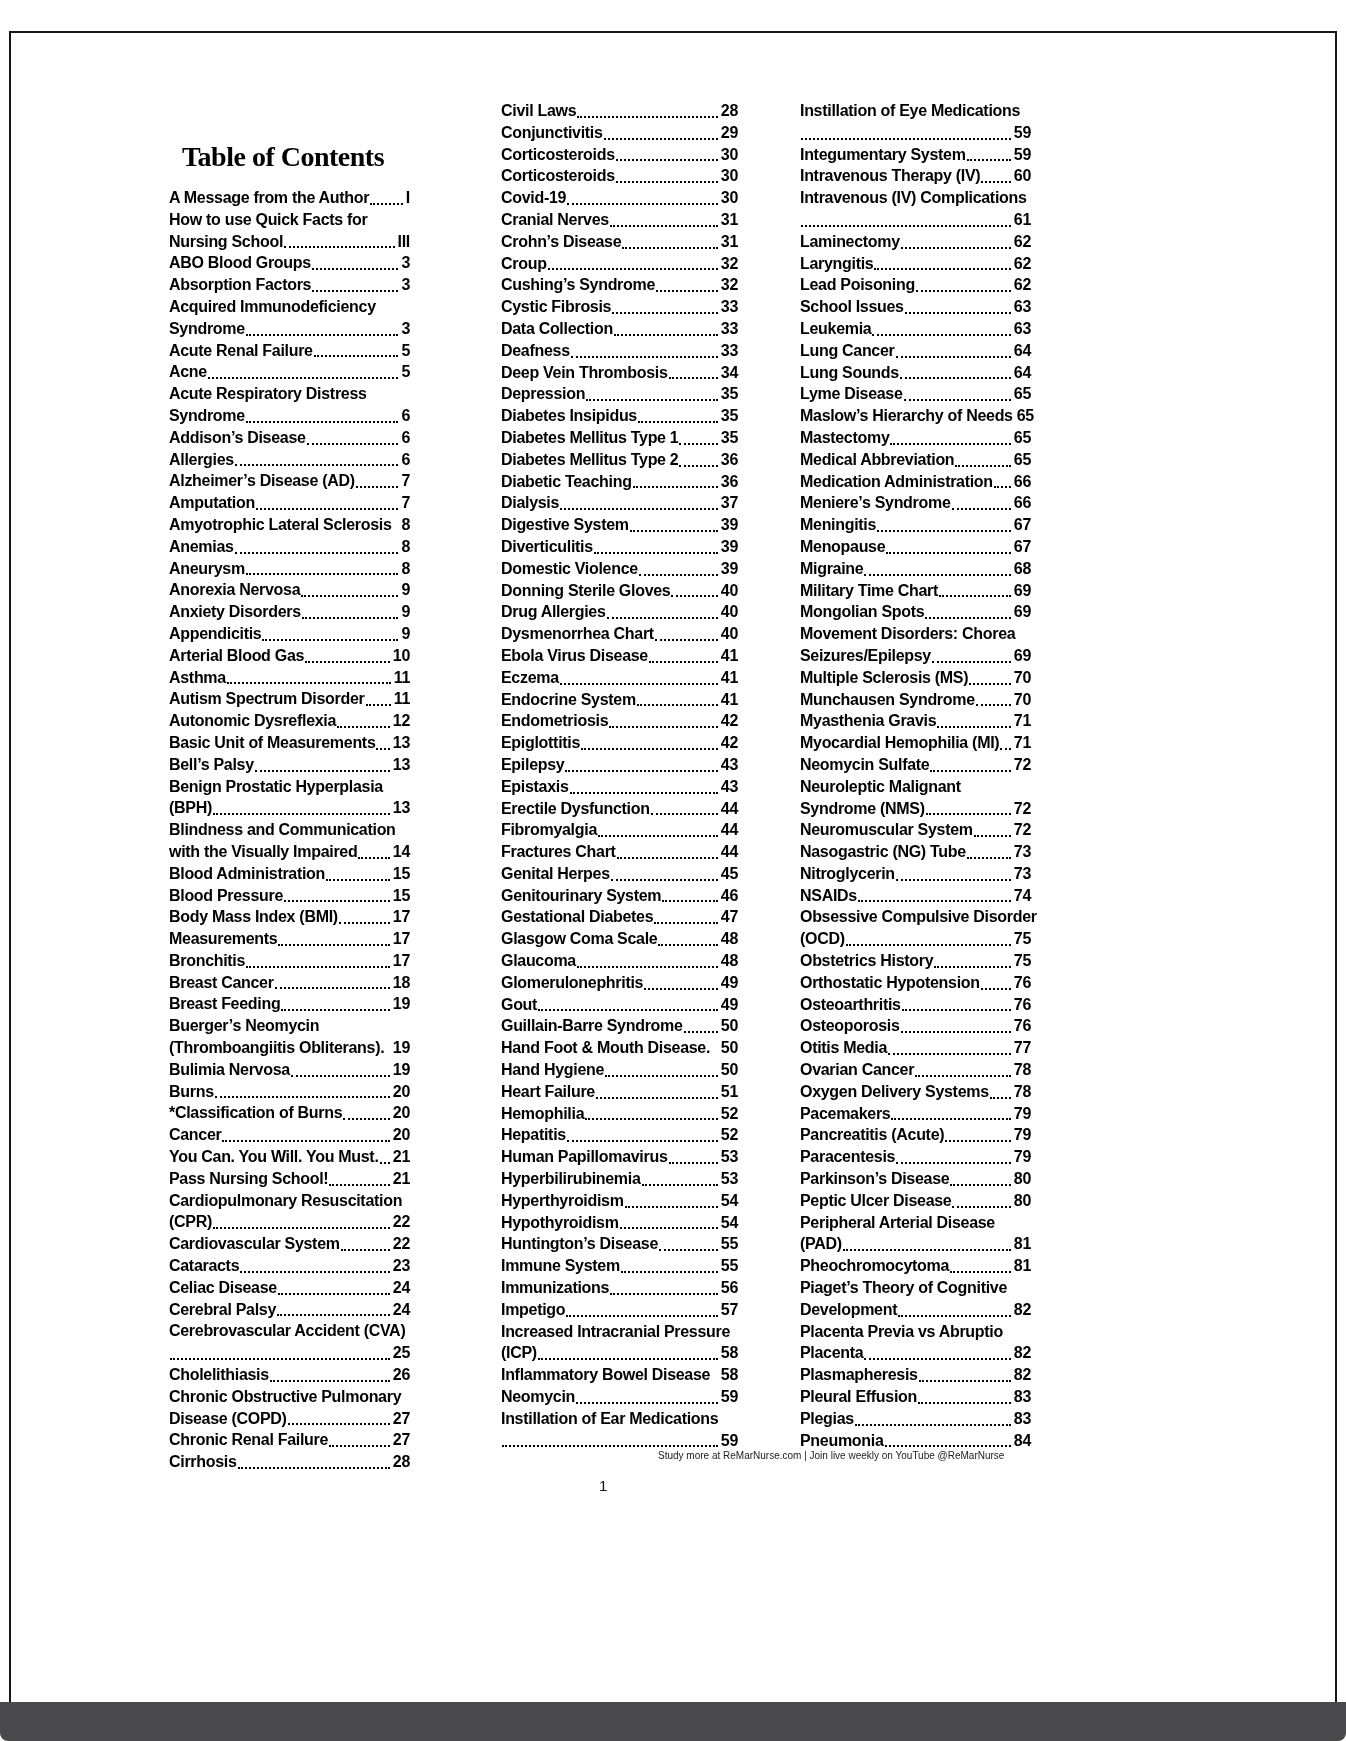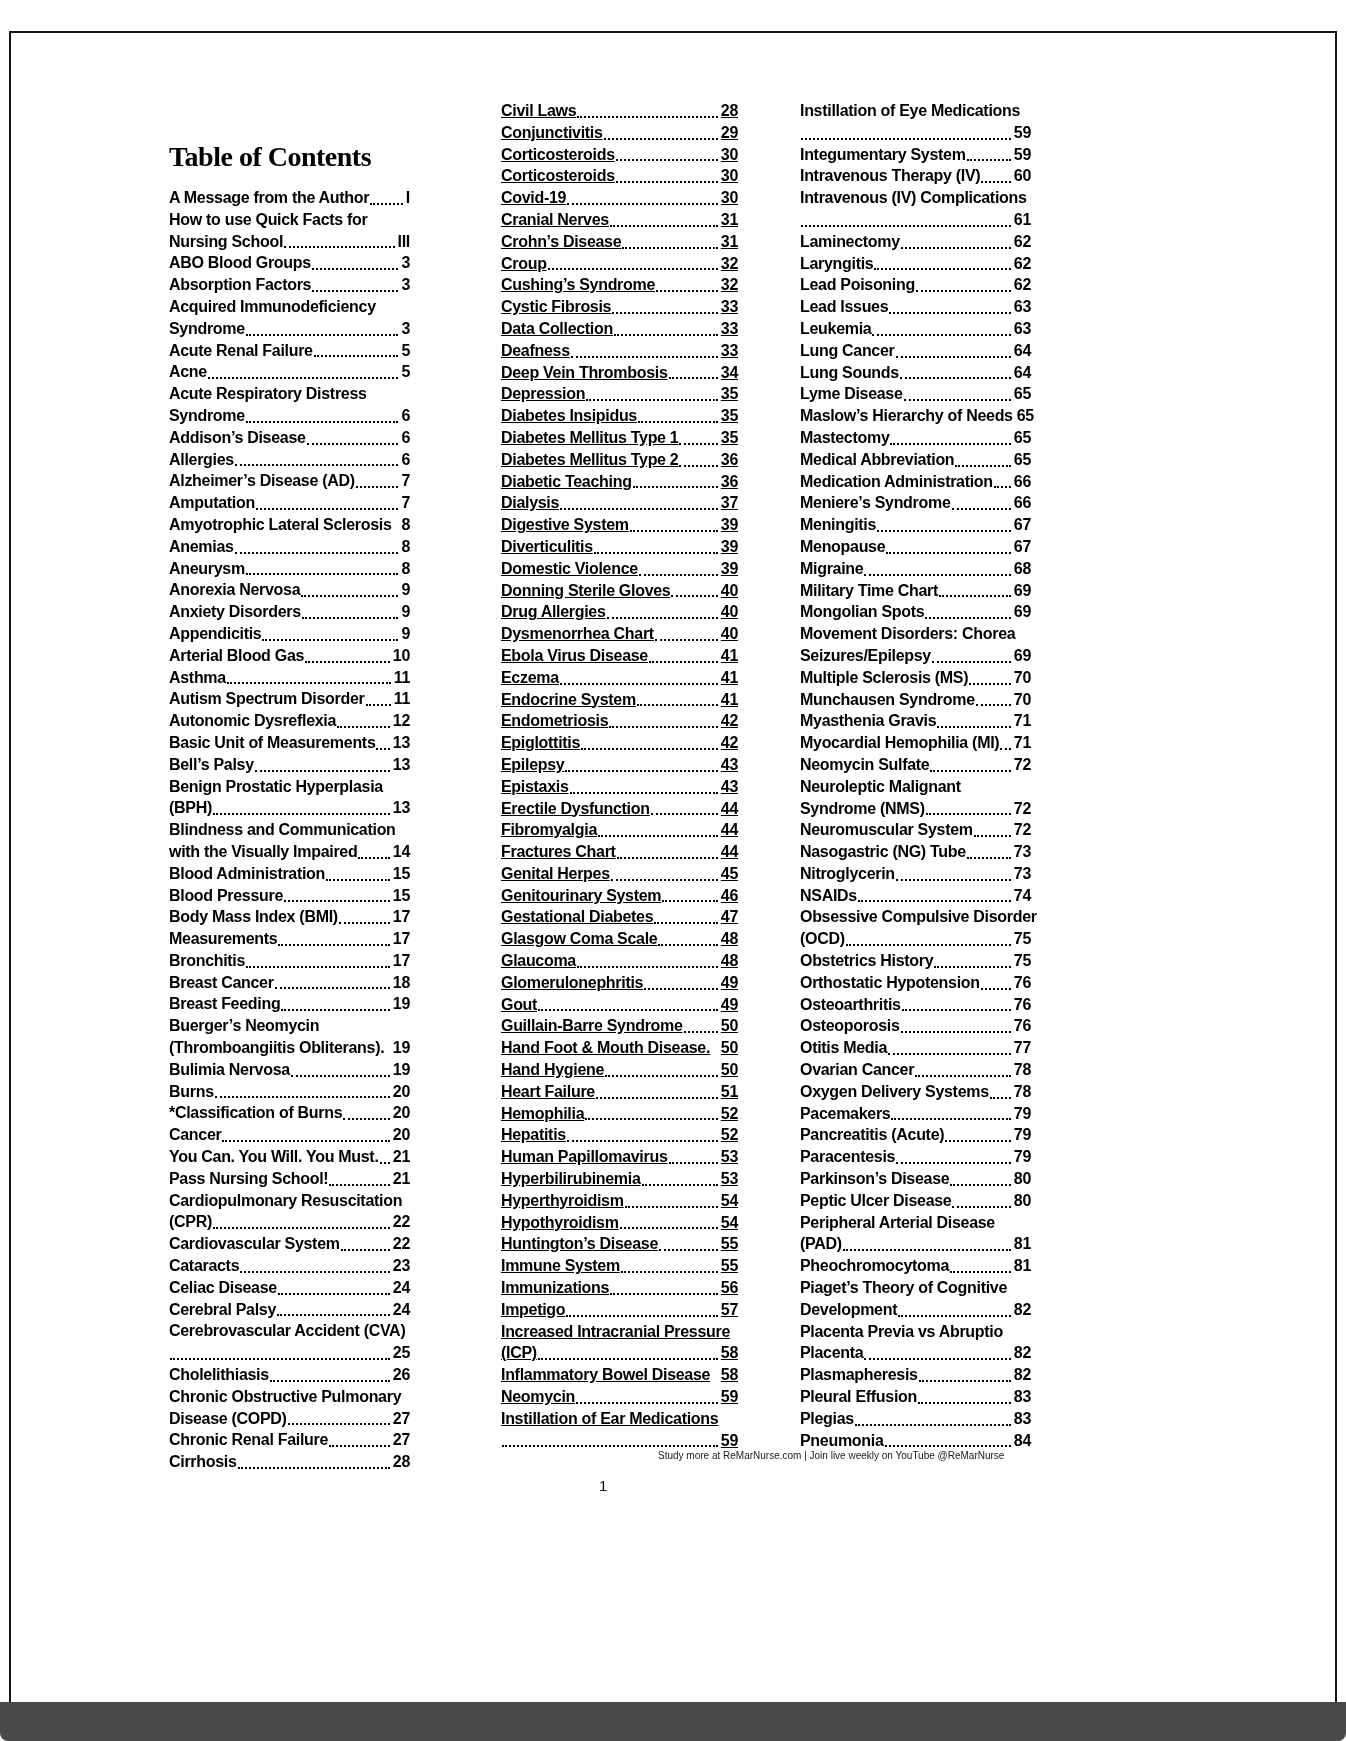--- a/index.html
+++ b/index.html
@@ -24,31 +24,31 @@
     height: 1674px;
     border: 2px solid #161616;
     pointer-events: none;
   }
   .toc-title {
     font-family: "Liberation Serif", serif;
     font-weight: bold;
     font-size: 28px;
     line-height: 34px;
     letter-spacing: -0.5px;
-    margin: 0 0 13px 0;
+    margin: 0 0 13px 13px;
     white-space: nowrap;
   }
   .col {
     position: absolute;
     font-weight: bold;
     font-size: 16px;
     letter-spacing: -0.3px;
   }
   #col1 { left: 169px; top: 140px; width: 241px; }
-  #col2 { left: 501px; top: 100px; width: 237px; text-decoration: underline; }
+  #col2 { left: 501px; top: 100px; width: 237px; }
   #col3 { left: 800px; top: 100px; width: 231px; }
   .row {
     display: flex;
     height: 21.8px;
     line-height: 21.8px;
     white-space: nowrap;
   }
   .row .t { flex: 0 0 auto; }
   .row .leader {
     flex: 1 1 auto;
@@ -717,21 +717,21 @@
         <span class="t">Laryngitis</span>
         <span class="leader"></span>
         <span class="p">62</span>
       </div>
       <div class="row">
         <span class="t">Lead Poisoning</span>
         <span class="leader"></span>
         <span class="p">62</span>
       </div>
       <div class="row">
-        <span class="t">Lead Issues</span>
+        <span class="t">School Issues</span>
         <span class="leader"></span>
         <span class="p">63</span>
       </div>
       <div class="row">
         <span class="t">Leukemia</span>
         <span class="leader"></span>
         <span class="p">63</span>
       </div>
       <div class="row">
         <span class="t">Lung Cancer</span>

